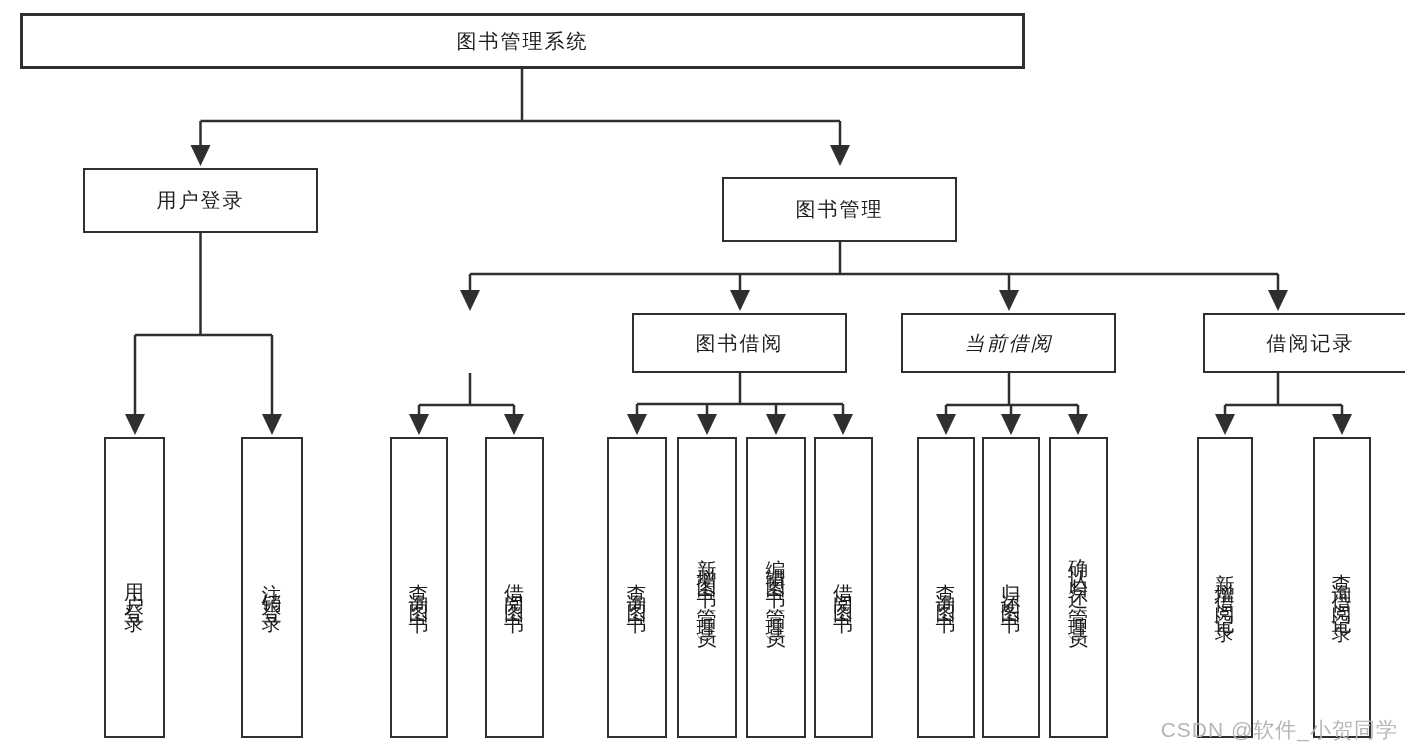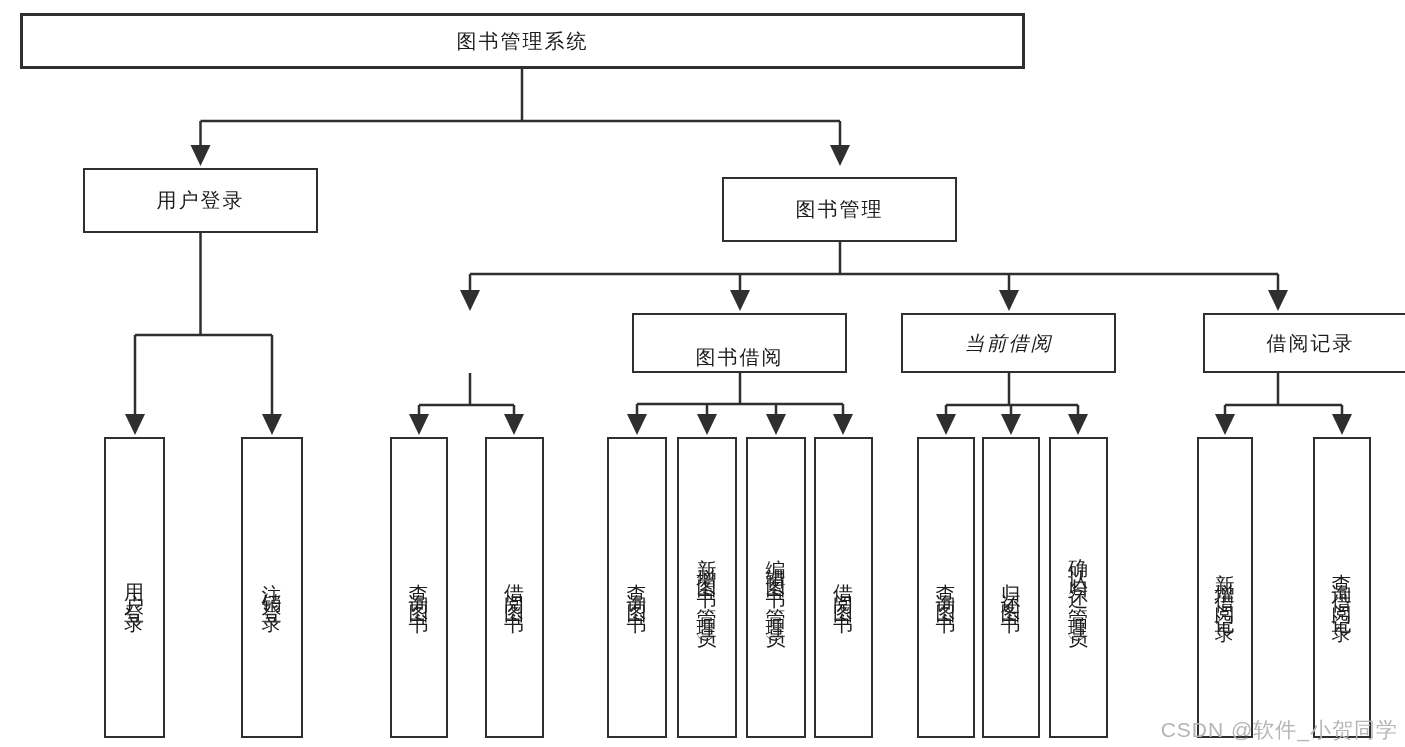--- a/index.html
+++ b/index.html
@@ -131,21 +131,21 @@
     <span>图书管理系统</span>
   </div>
 
   <div class="node mid" style="left:83px; top:168px; width:235px; height:65px;">
     <span>用户登录</span>
   </div>
   <div class="node mid" style="left:722px; top:161px; width:235px; height:65px;margin-top:16px;">
     <span>图书管理</span>
   </div>
 
-  <div class="node mid" style="left:632px; top:313px; width:215px; height:60px;align-items:flex-end;">
+  <div class="node mid" style="left:632px; top:313px; width:215px; height:60px;">
     <span>图书借阅</span>
   </div>
   <div class="node mid" style="left:901px; top:313px; width:215px; height:60px;font-style:italic;">
     <span>当前借阅</span>
   </div>
   <div class="node mid" style="left:1170px; top:313px; width:215px; height:60px;margin-left:33px;">
     <span>借阅记录</span>
   </div>
 
   <div class="node leaf" style="left:104px; top:437px; width:61px; height:301px;">

